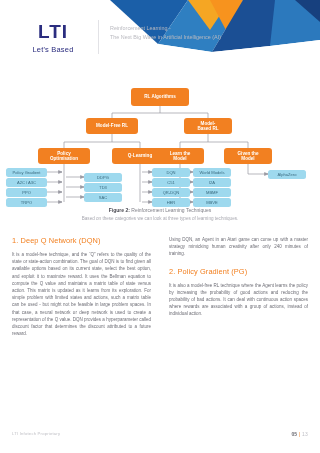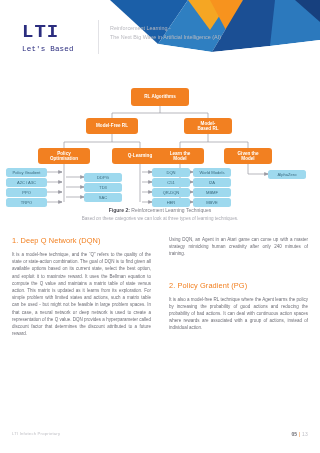--- a/index.html
+++ b/index.html
@@ -11,21 +11,21 @@
     position:relative;
   }
   .page{position:relative;width:320px;height:453px;background:#fff;overflow:hidden;}
 
   
   .hero{position:absolute;top:0;right:0;width:210px;height:78px;overflow:hidden;}
   .hero svg{display:block;}
 
   
   .header{position:absolute;top:18px;left:0;width:320px;height:48px;}
-  .logo{position:absolute;left:22px;top:4px;width:62px;text-align:left;font-family:Liberation Mono, monospace;}
+  .logo{position:absolute;left:22px;top:4px;width:62px;text-align:center;}
   .logo-mark{font-size:19px;font-weight:bold;letter-spacing:1px;color:#2b2d7f;line-height:20px;}
   .logo-tag{font-size:7.5px;color:#2b2d7f;letter-spacing:.2px;margin-top:3px;}
   .hdr-divider{position:absolute;left:98px;top:2px;width:1px;height:34px;background:#e2e2e6;}
   .hdr-text{position:absolute;left:110px;top:6px;width:160px;font-size:5.4px;line-height:9px;color:#b9b9bf;}
   .hdr-text div{white-space:nowrap;}
 
   
   .diagram{position:absolute;left:0;top:82px;width:320px;height:122px;}
   .diagram svg{display:block;position:absolute;left:0;top:0;}
   .node{position:absolute;box-sizing:border-box;display:flex;align-items:center;justify-content:center;text-align:center;border-radius:3px;}
@@ -38,21 +38,21 @@
   .cap-main{font-size:5px;color:#7e7e86;line-height:8px;}
   .cap-main b{color:#4a4a52;}
   .cap-sub{font-size:4.6px;color:#a8a8b0;line-height:8px;margin-top:1px;}
 
   
   .cols{position:absolute;top:236px;left:0;width:320px;height:180px;}
   .col{position:absolute;top:0;width:139px;}
   .col-l{left:12px;}
   .col-r{left:169px;}
   h2.sec{font-size:7.4px;font-weight:normal;color:#f28021;margin:0 0 5px 0;line-height:10px;letter-spacing:.1px;}
-  h2.sec.gap{margin-top:23px;}
+  h2.sec.gap{margin-top:9px;}
   p.body{font-size:4.5px;line-height:7.2px;color:#6d6d75;margin:0 0 0 0;text-align:justify;}
 
   
   .footer{position:absolute;left:0;bottom:10px;width:320px;height:12px;}
   .foot-left{position:absolute;left:12px;top:0;font-size:4.2px;color:#c0c0c6;letter-spacing:.2px;}
   .foot-right{position:absolute;right:12px;top:0;font-size:5px;color:#bfbfc5;letter-spacing:.2px;}
   .foot-right b{color:#6d6d75;font-weight:bold;}
   .foot-right .or{color:#f28021;}
 </style>
 </head>

